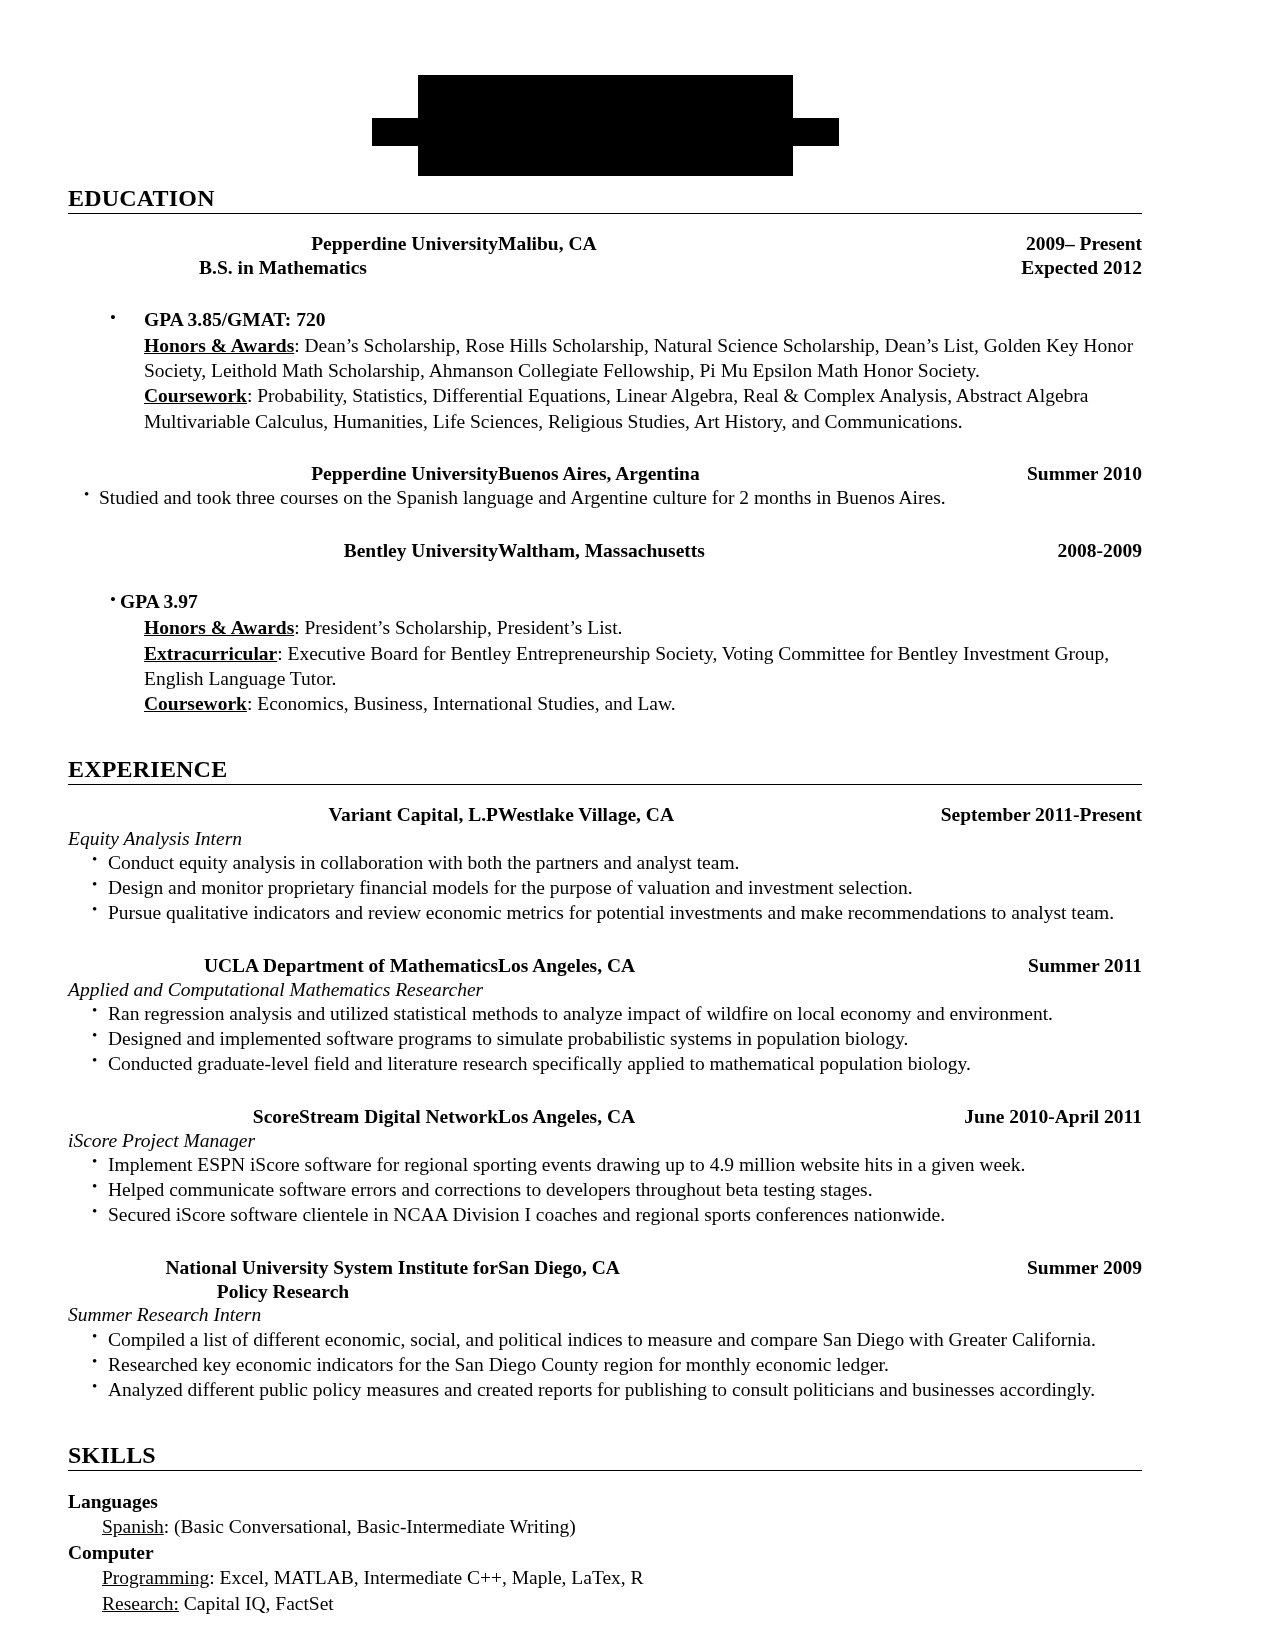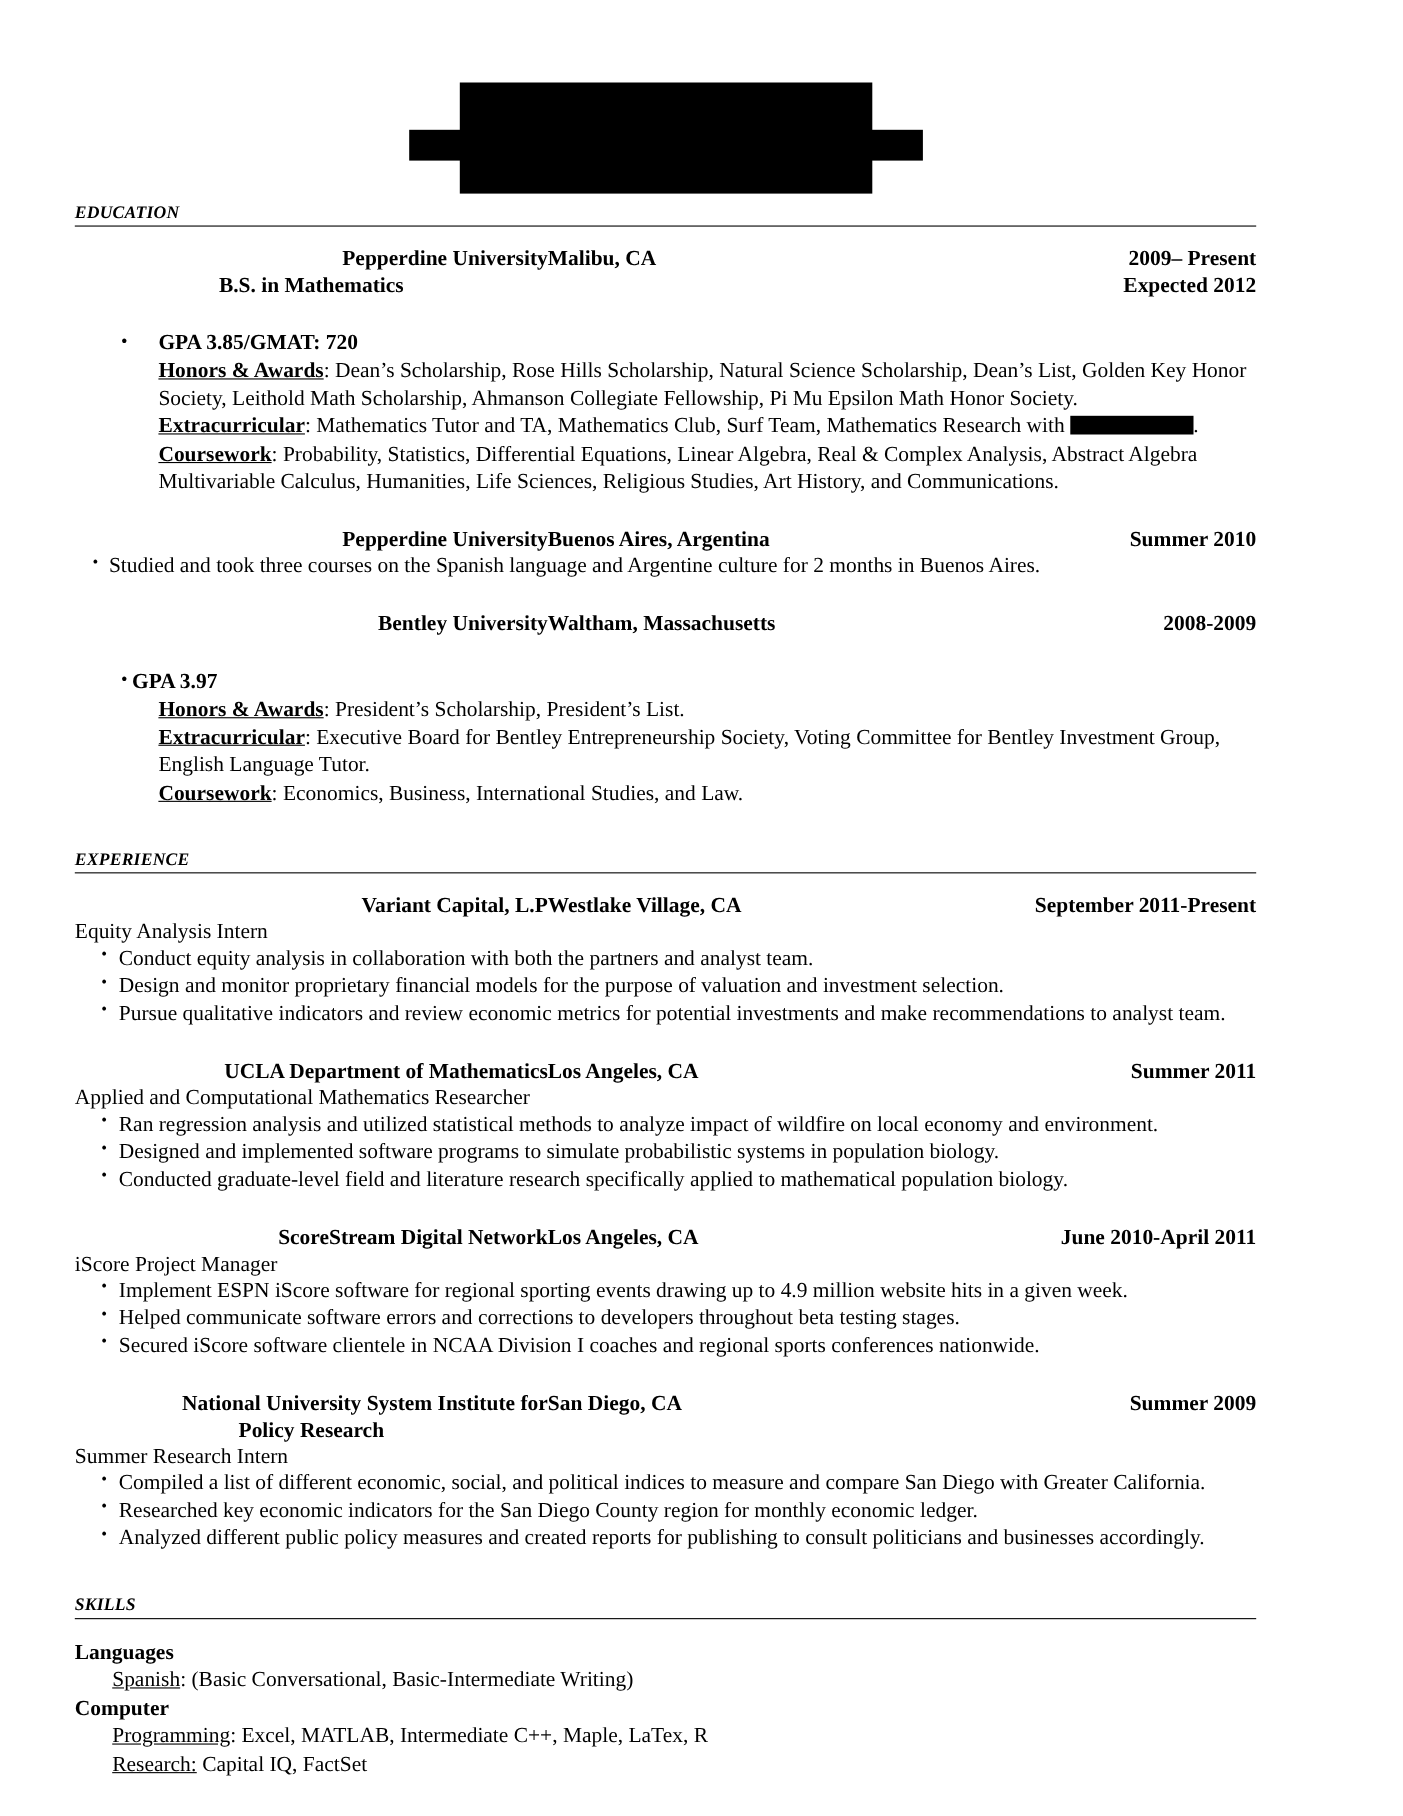--- a/index.html
+++ b/index.html
@@ -43,24 +43,23 @@
   .redact-name  { left: 350px; top: 75px;  width: 375px; height: 56px; }
   .redact-addr  { left: 304px; top: 118px; width: 467px; height: 28px; }
   .redact-contact { left: 350px; top: 140px; width: 375px; height: 36px; }
 
   
   .section {
     margin-top: 6px;
   }
   .section-title {
     font-weight: bold;
-    font-size: 16px;
+    font-size: 24px;
     letter-spacing: 0.2px;
     padding-bottom: 3px;
-    font-style: italic;
   }
   .section-rule {
     border-bottom: 1.6px solid #000;
     width: 100%;
     margin-bottom: 18px;
   }
 
   
   .entry {
     margin-bottom: 2px;
@@ -81,20 +80,21 @@
     width: 320px;
     flex: 0 0 320px;
     text-align: left;
   }
   .col-date {
     flex: 1 1 auto;
     text-align: right;
   }
   .entry-row.second-line .col-org { text-align: center; }
   .job-title {
+    font-style: italic;
     font-weight: normal;
     line-height: 1.25;
   }
 
   
   ul.bullets {
     list-style: none;
     margin: 0;
     padding: 0;
   }
@@ -184,23 +184,20 @@
           <div class="col-loc"></div>
           <div class="col-date">Expected 2012</div>
         </div>
         <div class="edu-bullet">
           <span class="gpa">GPA 3.85/GMAT: 720</span>
         </div>
         <div class="edu-detail">
           <span class="lbl">Honors &amp; Awards</span><span>: Dean’s Scholarship, Rose Hills Scholarship, Natural Science Scholarship, Dean’s List, Golden Key Honor Society, Leithold Math Scholarship, Ahmanson Collegiate Fellowship, Pi Mu Epsilon Math Honor Society.</span>
         </div>
         <div class="edu-detail">
-          <span class="lbl">Extracurricular</span><span>: Mathematics Tutor and TA, Mathematics Club, Surf Team, Mathematics Research with </span><span class="inline-redact"></span><span>.</span>
-        </div>
-        <div class="edu-detail">
           <span class="lbl">Coursework</span><span>: Probability, Statistics, Differential Equations, Linear Algebra, Real &amp; Complex Analysis, Abstract Algebra Multivariable Calculus, Humanities, Life Sciences, Religious Studies, Art History, and Communications.</span>
         </div>
       </div>
 
       <div class="gap-md"></div>
 
       <div class="entry">
         <div class="entry-row">
           <div class="col-org">Pepperdine University</div>
           <div class="col-loc">Buenos Aires, Argentina</div>

